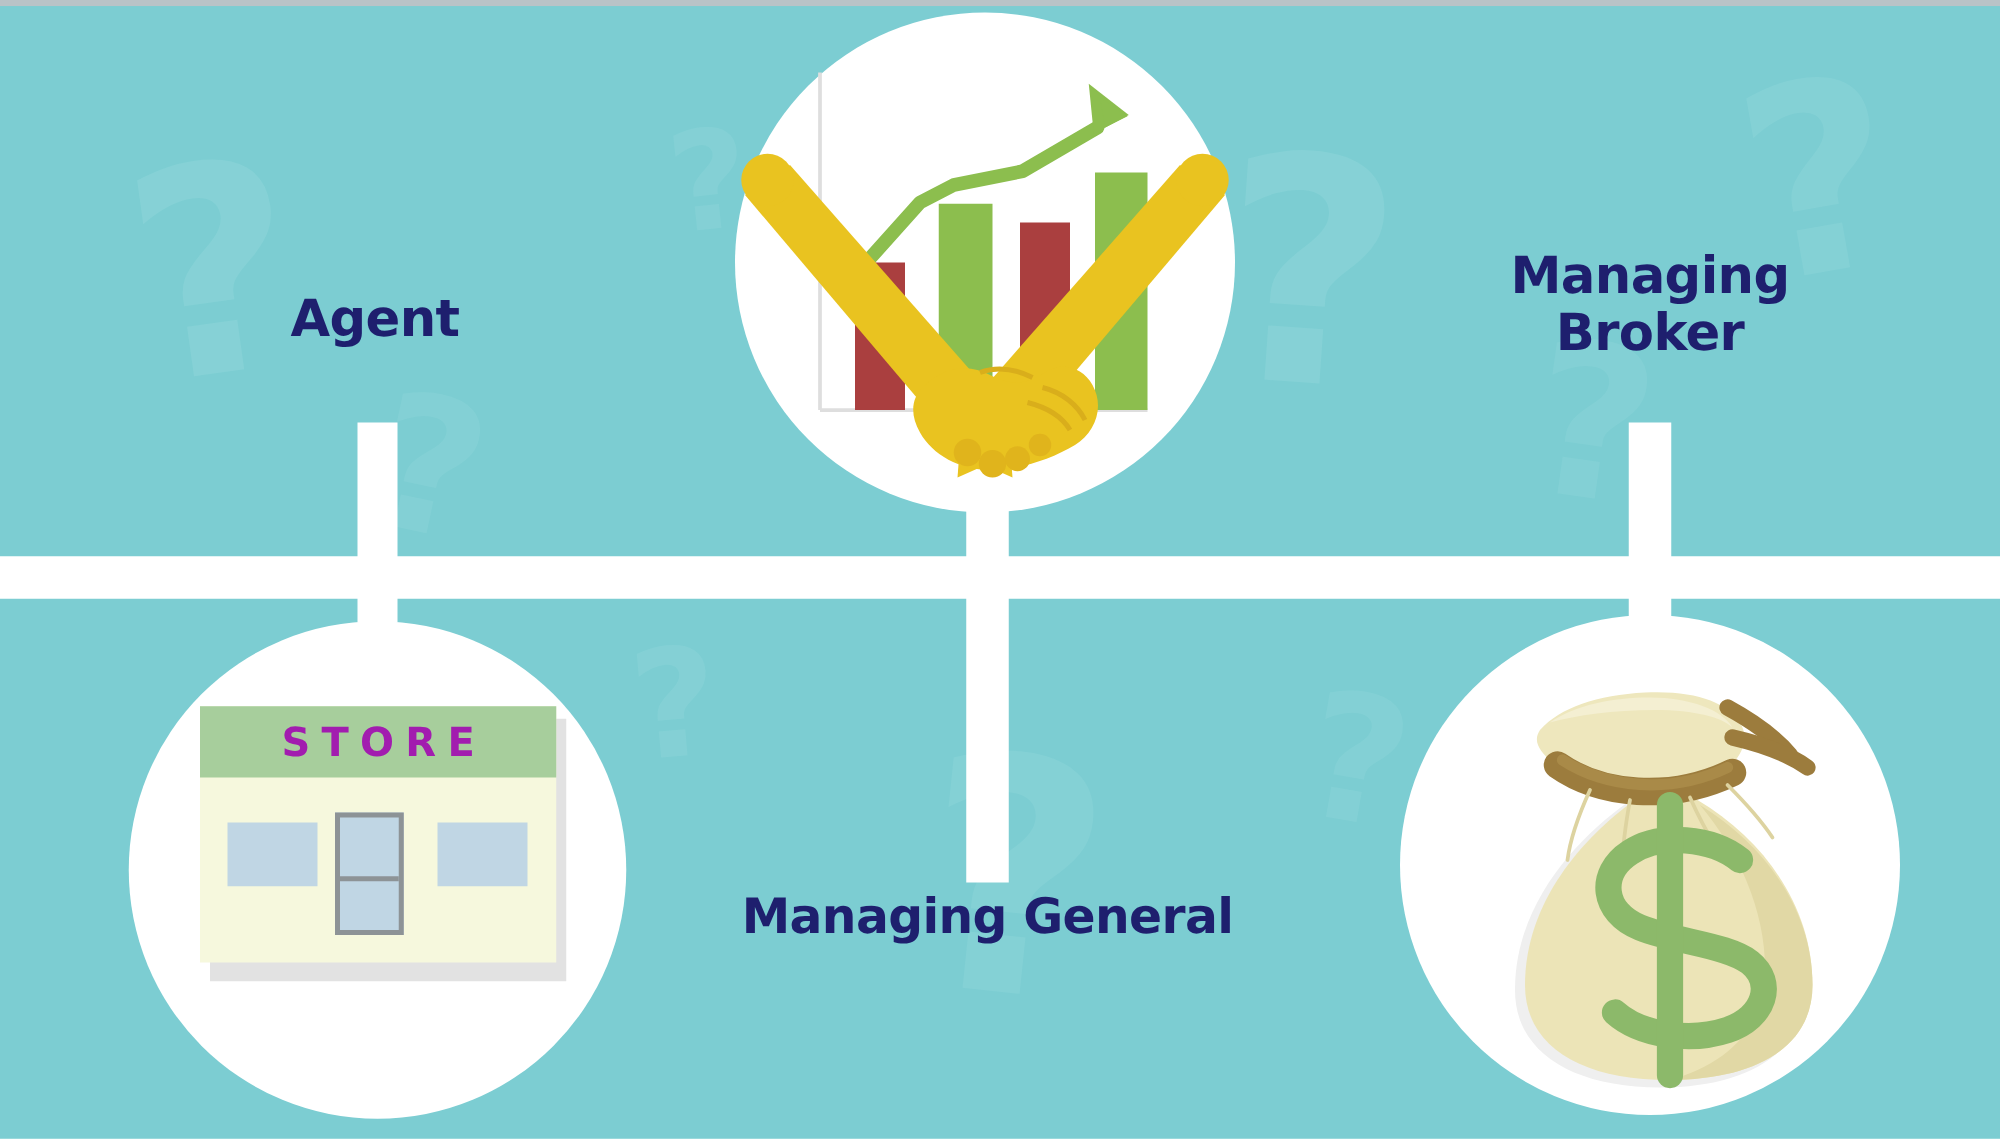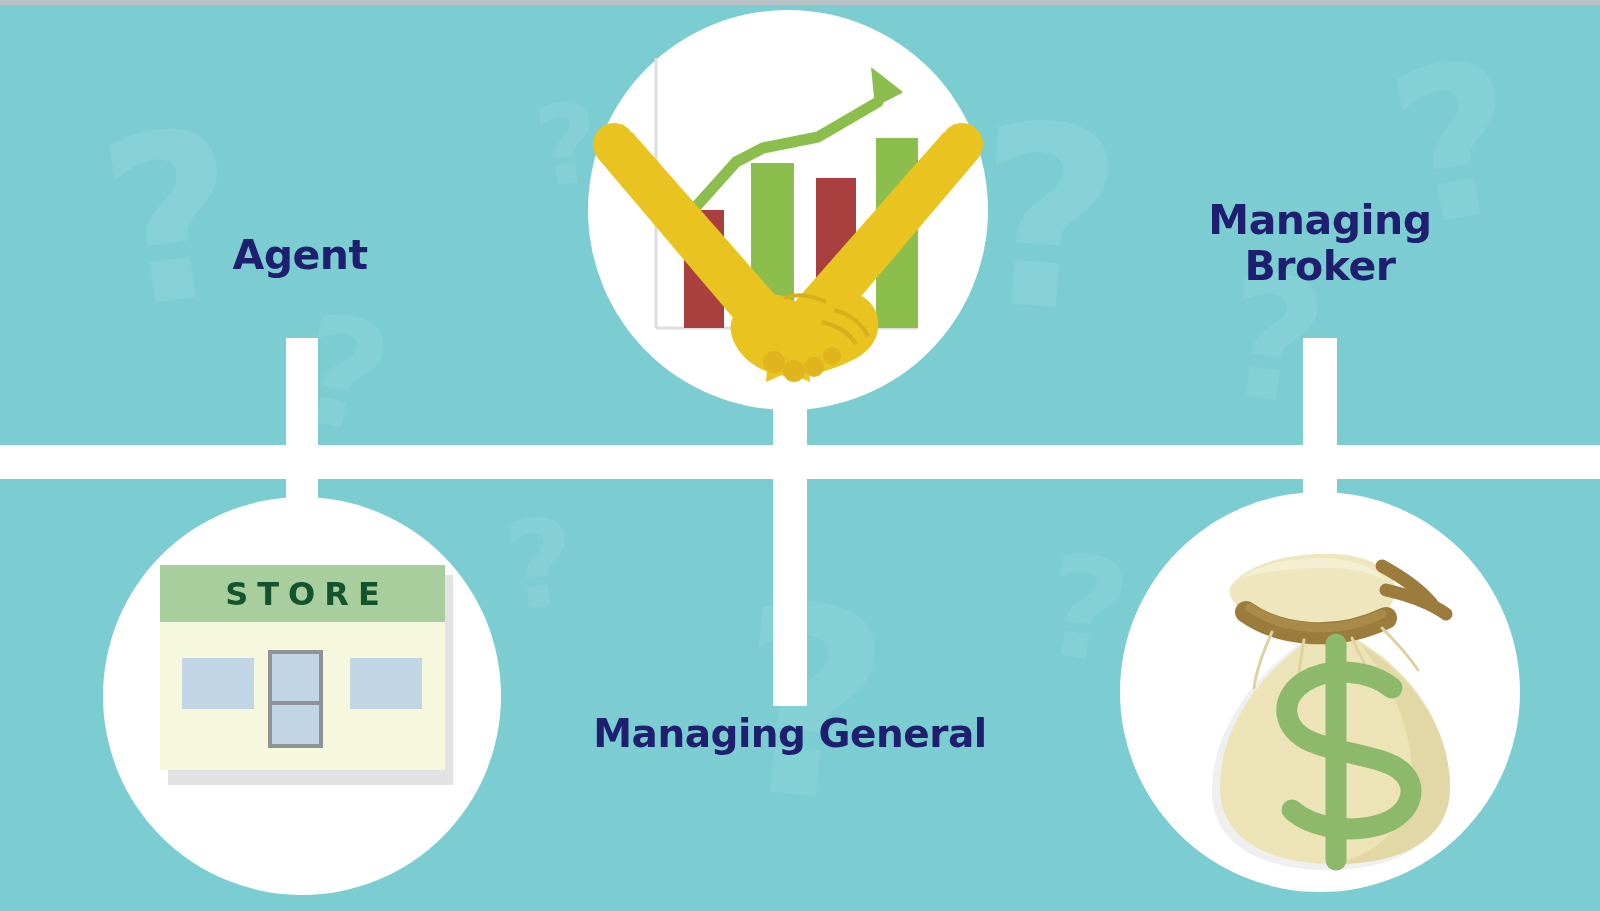--- a/index.html
+++ b/index.html
@@ -106,21 +106,21 @@
   .store-sign {
     position: absolute;
     left: 0; top: 0;
     width: 285px; height: 57px;
     background: #a7ce9c;
     display: flex;
     align-items: center;
     justify-content: center;
   }
   .store-sign-text {
-    color: #14532d;
+    color: #a21caf;
     font-size: 32px;
     font-weight: 700;
     letter-spacing: 9px;
     text-indent: 9px;
     font-family: "DejaVu Sans", "Liberation Sans", sans-serif;
   }
   .store-window {
     position: absolute;
     background: #c0d6e4;
     top: 93px;

